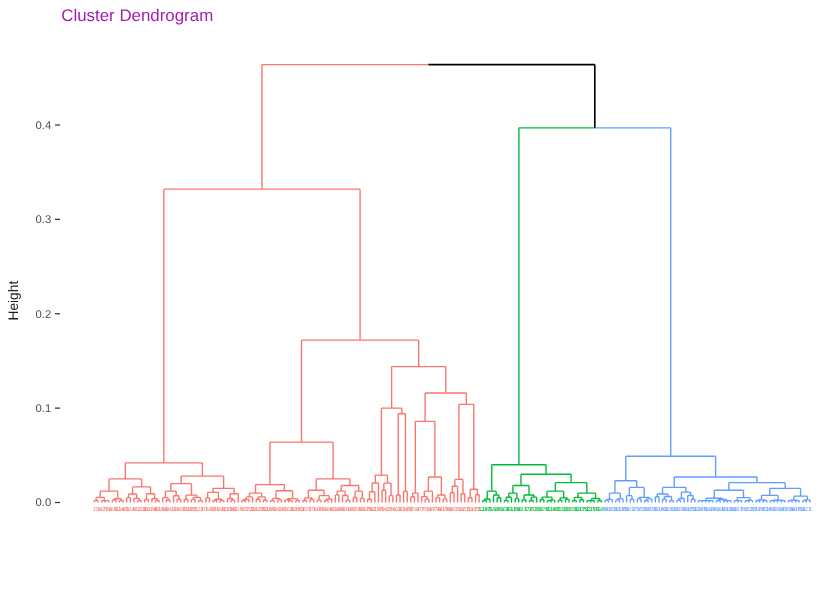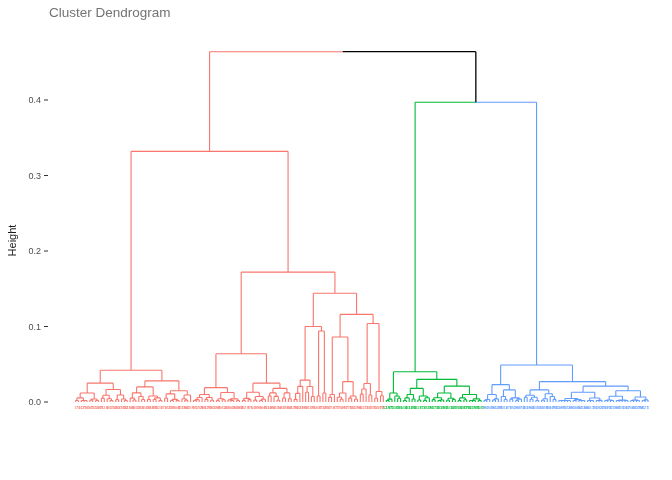--- a/index.html
+++ b/index.html
@@ -2,21 +2,21 @@
 <html><head>
 <meta charset="utf-8">
 <style>
   html,body{margin:0;padding:0;}
   body{
     width:672px;height:480px;background:#ffffff;overflow:hidden;position:relative;
     font-family:"Liberation Sans", sans-serif;
   }
   .chart-title{
     position:absolute;left:49px;top:5px;
-    font-size:13.5px;color:#737373;white-space:nowrap;
+    font-size:13.5px;color:#a21caf;white-space:nowrap;
   }
   .y-axis-title{
     position:absolute;left:-9px;top:234px;width:42px;height:13px;
     text-align:center;font-size:11px;color:#1a1a1a;
     transform:rotate(-90deg);
   }
   svg.plot{position:absolute;left:0;top:0;}
 </style>
 </head>
 <body>

